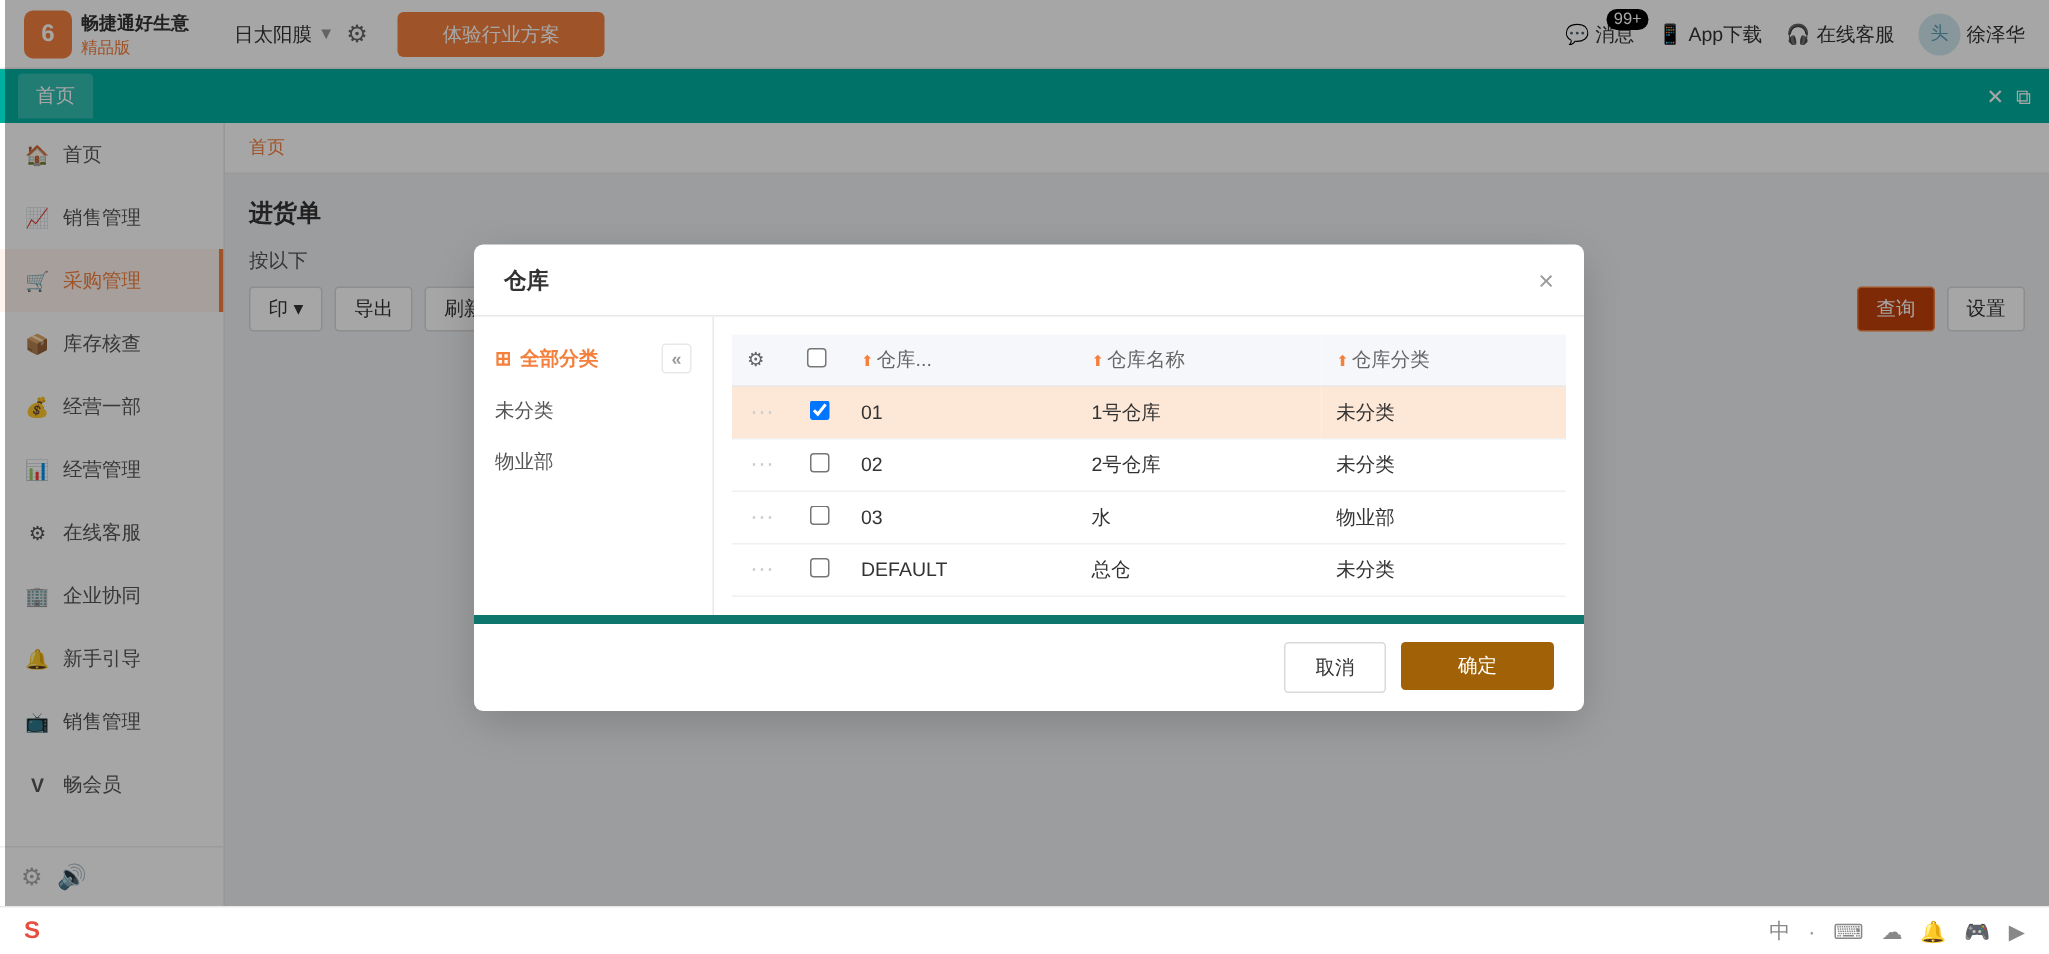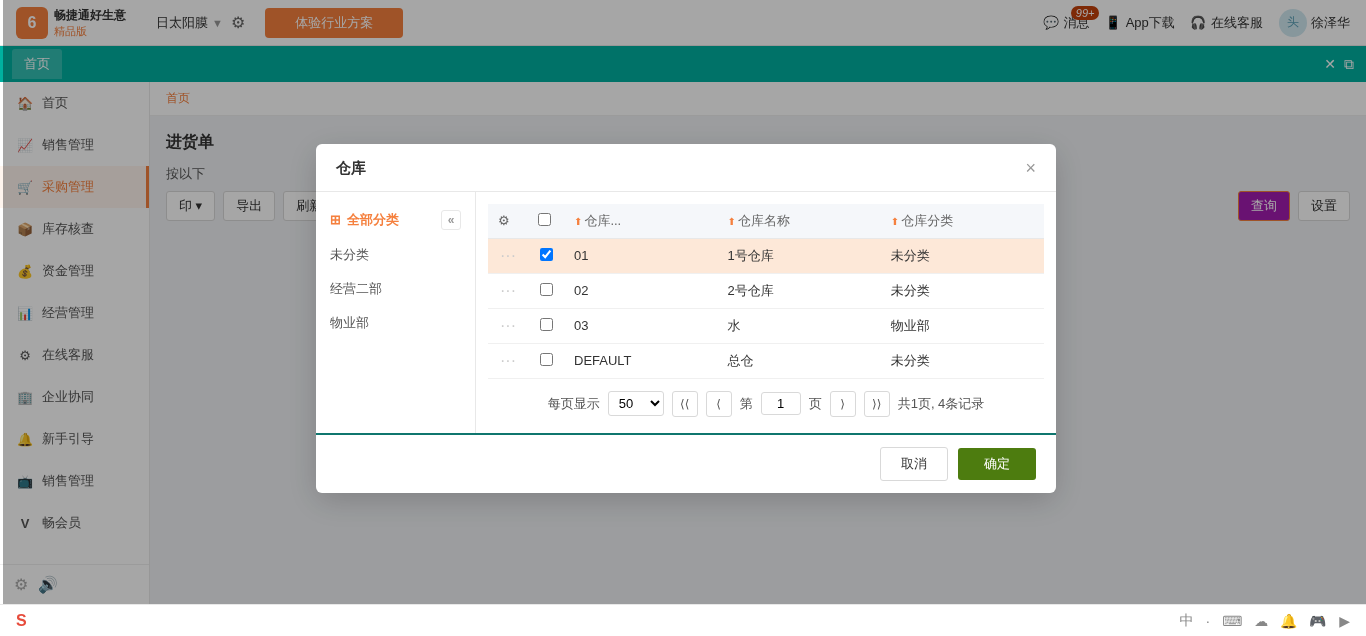--- a/index.html
+++ b/index.html
@@ -10,21 +10,21 @@
       display: flex; align-items: center; background: #fff; height: 46px;
       padding: 0 16px; border-bottom: 1px solid #e8e8e8; position: relative; z-index: 1;
     }
     .header-logo { display: flex; align-items: center; gap: 6px; margin-right: 20px; }
     .logo-icon { width: 32px; height: 32px; background: #f5803e; border-radius: 6px; display: flex; align-items: center; justify-content: center; color: white; font-size: 16px; font-weight: bold; }
     .header-store { display: flex; align-items: center; gap: 4px; color: #333; font-size: 13px; margin-left: 10px; }
     .header-btn-primary { background: #f5803e; color: white; border: none; padding: 6px 30px; border-radius: 4px; cursor: pointer; font-size: 13px; margin: 0 12px; }
     .header-gear { color: #666; font-size: 16px; cursor: pointer; margin: 0 8px; }
     .header-right { margin-left: auto; display: flex; align-items: center; gap: 16px; }
     .header-right-item { display: flex; align-items: center; gap: 4px; color: #333; font-size: 13px; cursor: pointer; position: relative; }
-    .badge { background: #c2410c; color: white; border-radius: 10px; padding: 1px 5px; font-size: 11px; position: absolute; top: -8px; right: -10px; font-style: italic; }
+    .badge { background: #000000; color: white; border-radius: 10px; padding: 1px 5px; font-size: 11px; position: absolute; top: -8px; right: -10px; }
     .avatar { width: 28px; height: 28px; background: #d0e8f0; border-radius: 50%; display: flex; align-items: center; justify-content: center; font-size: 12px; color: #5a9fb5; }
 
     
     .layout { display: flex; height: calc(636px - 46px); }
     .sidebar { width: 150px; background: #fff; border-right: 1px solid #e8e8e8; overflow-y: auto; flex-shrink: 0; }
     .sidebar-item { display: flex; align-items: center; gap: 8px; padding: 12px 16px; cursor: pointer; color: #555; font-size: 13px; }
     .sidebar-item.active { background: #fff5ee; color: #f5803e; border-right: 3px solid #f5803e; }
     .sidebar-icon { width: 18px; height: 18px; display: flex; align-items: center; justify-content: center; color: inherit; }
 
     
@@ -32,21 +32,21 @@
     .breadcrumb { background: #fff; padding: 8px 16px; font-size: 12px; color: #999; border-bottom: 1px solid #eee; }
     .breadcrumb span { color: #f5803e; }
 
     
     .content { padding: 16px; }
     .page-title { font-size: 16px; font-weight: bold; color: #333; margin-bottom: 12px; }
 
     
     .toolbar { display: flex; align-items: center; gap: 8px; margin-bottom: 12px; flex-wrap: wrap; }
     .toolbar-btn { border: 1px solid #d9d9d9; background: #fff; padding: 5px 12px; border-radius: 3px; cursor: pointer; font-size: 13px; color: #333; }
-    .toolbar-btn.primary { background: #a21caf; color: white; border-color: #f5803e; }
+    .toolbar-btn.primary { background: #c2410c; color: white; border-color: #f5803e; }
 
     
     .overlay {
       position: fixed; top: 0; left: 3px; width: 100%; height: 100%;
       background: rgba(0,0,0,0.35); z-index: 100; display: flex; align-items: center; justify-content: center;
     }
 
     
     .dialog {
       background: #fff; border-radius: 6px; width: 740px; max-height: 560px;
@@ -86,23 +86,23 @@
     .th-check { text-align: center; width: 36px; }
     .sort-icon { color: #f5803e; font-size: 10px; margin-right: 2px; }
 
     
     .pagination { display: flex; align-items: center; justify-content: center; gap: 8px; padding: 12px 0 4px; font-size: 13px; color: #555; }
     .page-select { border: 1px solid #d9d9d9; border-radius: 3px; padding: 3px 6px; font-size: 13px; background: #fff; cursor: pointer; }
     .page-btn { width: 26px; height: 26px; border: 1px solid #d9d9d9; border-radius: 3px; background: #fff; cursor: pointer; display: flex; align-items: center; justify-content: center; color: #555; font-size: 12px; }
     .page-input { width: 40px; border: 1px solid #d9d9d9; border-radius: 3px; padding: 3px 6px; text-align: center; font-size: 13px; }
 
     
-    .dialog-footer { display: flex; align-items: center; justify-content: flex-end; gap: 10px; padding: 12px 20px; border-top: 2px solid #0f766e; }
+    .dialog-footer { display: flex; align-items: flex-start; justify-content: flex-end; gap: 10px; padding: 12px 20px; border-top: 6px solid #0f766e; }
     .btn-cancel { border: 1px solid #d9d9d9; background: #fff; padding: 7px 20px; border-radius: 3px; cursor: pointer; font-size: 13px; color: #333; }
-    .btn-confirm { background: #4d7c0f; color: white; border: none; padding: 7px 26px; border-radius: 3px; cursor: pointer; font-size: 13px; }
+    .btn-confirm { background: #a16207; color: white; border: none; padding: 7px 38px; border-radius: 3px; cursor: pointer; font-size: 13px; }
 
     
     .bottombar { position: fixed; bottom: 0; left: 0; right: 0; height: 32px; background: #fff; border-top: 1px solid #e8e8e8; display: flex; align-items: center; justify-content: flex-end; padding: 0 16px; gap: 12px; z-index: 200; }
     .bottombar-icon { color: #888; font-size: 14px; cursor: pointer; }
 
     
     .teal-bar { background: #00b0a0; height: 36px; display: flex; align-items: center; padding: 0 12px; }
     .teal-tab { color: white; font-size: 13px; padding: 6px 12px; cursor: pointer; }
     .teal-tab.active { background: rgba(255,255,255,0.2); border-radius: 3px 3px 0 0; }
     .teal-right { margin-left: auto; display: flex; align-items: center; gap: 8px; }
@@ -168,21 +168,21 @@
     <div class="sidebar-item active">
       <span class="sidebar-icon">🛒</span>
       <span>采购管理</span>
     </div>
     <div class="sidebar-item">
       <span class="sidebar-icon">📦</span>
       <span>库存核查</span>
     </div>
     <div class="sidebar-item">
       <span class="sidebar-icon">💰</span>
-      <span>资金管理</span>
+      <span>经营一部</span>
     </div>
     <div class="sidebar-item">
       <span class="sidebar-icon">📊</span>
       <span>经营管理</span>
     </div>
     <div class="sidebar-item">
       <span class="sidebar-icon">⚙</span>
       <span>在线客服</span>
     </div>
     <div class="sidebar-item">
@@ -239,21 +239,20 @@
 
     <div class="dialog-body">
 
       <div class="cat-panel">
         <div class="cat-header">
           <span style="color:#f5803e;">⊞</span>
           <span>全部分类</span>
           <div class="cat-collapse-btn">«</div>
         </div>
         <div class="cat-item">未分类</div>
-        <div class="cat-item">经营二部</div>
         <div class="cat-item">物业部</div>
       </div>
 
       <div class="table-panel">
 
 
         <table class="data-table">
           <thead>
             <tr>
               <th class="th-gear">⚙</th>
@@ -304,36 +303,20 @@
     <td style="text-align:center;">
       <input type="checkbox" style="">
     </td>
     <td>DEFAULT</td>
     <td>总仓</td>
     <td>未分类</td>
   </tr>
             </tbody>
         </table>
 
-        <div class="pagination">
-          <span>每页显示</span>
-          <select class="page-select">
-            <option>50</option>
-            <option>20</option>
-            <option>100</option>
-          </select>
-          <button class="page-btn">⟨⟨</button>
-          <button class="page-btn">⟨</button>
-          <span>第</span>
-          <input class="page-input" type="text" value="1" style="">
-          <span>页</span>
-          <button class="page-btn">⟩</button>
-          <button class="page-btn">⟩⟩</button>
-          <span>共1页, 4条记录</span>
-        </div>
       </div>
     </div>
 
     <div class="dialog-footer">
       <button class="btn-cancel">取消</button>
       <button class="btn-confirm">确定</button>
     </div>
   </div>
 </div>
 

